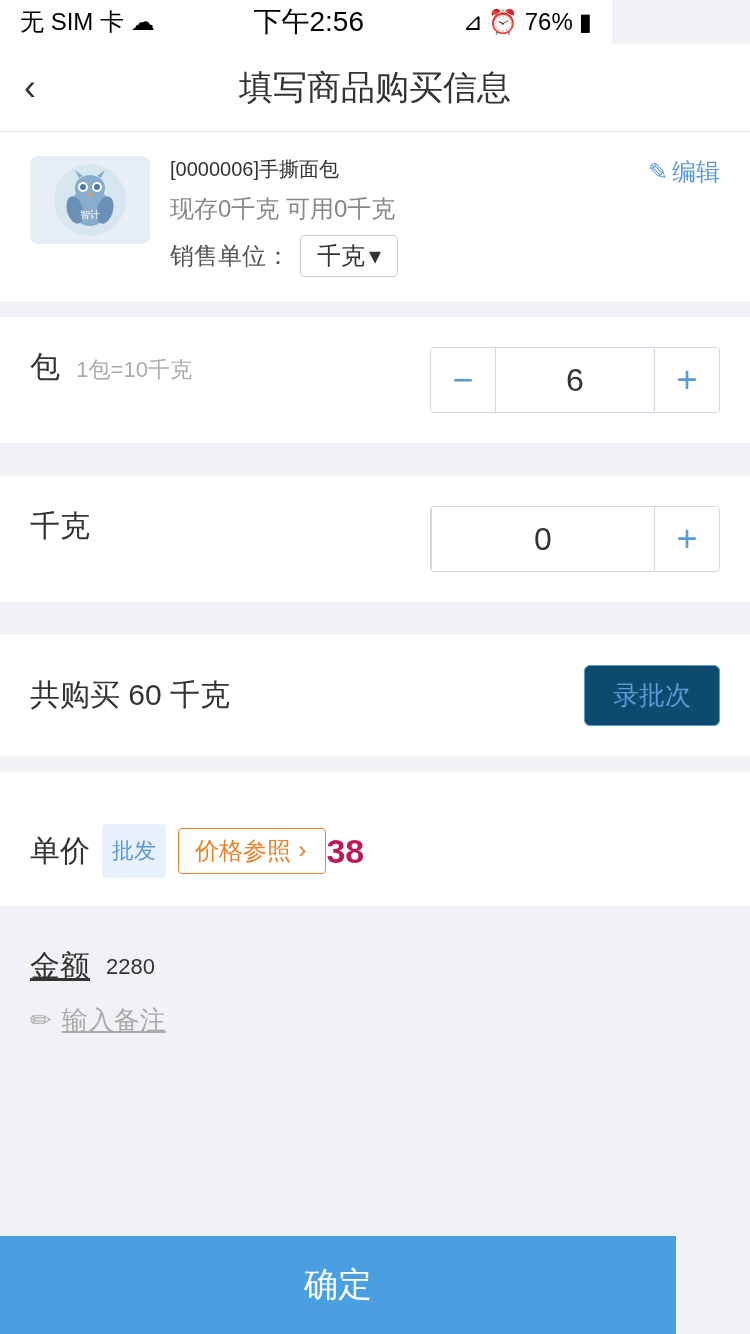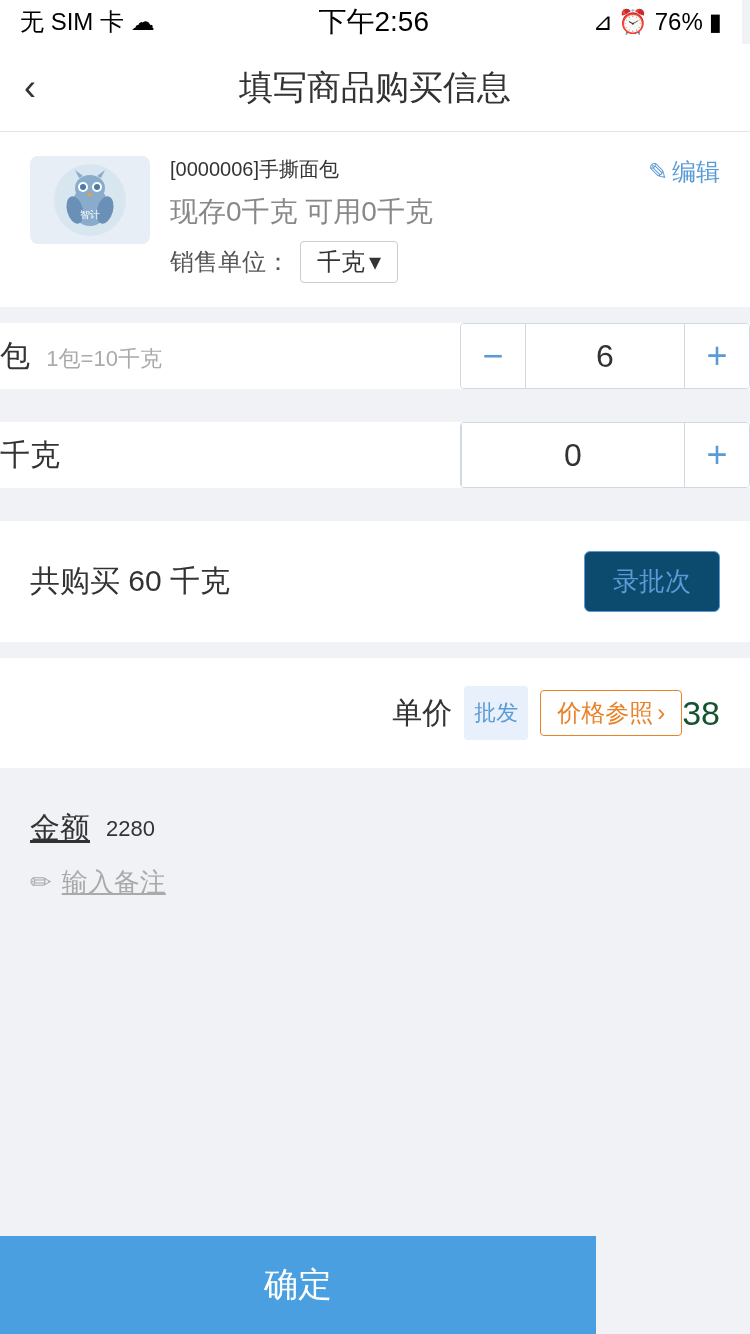--- a/index.html
+++ b/index.html
@@ -8,21 +8,21 @@
       width: 750px;
       min-height: 1334px;
       font-family: -apple-system, "PingFang SC", "Helvetica Neue", Arial, sans-serif;
       background: #f0f2f5;
       font-size: 28px;
       color: #333;
     }
 
     
     .status-bar {
-      width: 742px;
+      width: 612px;
       height: 44px;
       background: #fff;
       display: flex;
       align-items: center;
       justify-content: space-between;
       padding: 4px 20px;
       font-size: 24px;
       color: #000;
     }
     .status-left { display: flex; align-items: center; gap: 8px; }
@@ -69,21 +69,21 @@
       border-radius: 8px;
       display: flex;
       align-items: center;
       justify-content: center;
       flex-shrink: 0;
       color: #9bb;
       font-size: 22px;
     }
     .product-info { flex: 1; }
     .product-name { font-size: 20px; color: #333; margin-bottom: 10px; }
-    .product-stock { font-size: 28px; color: #888; margin-bottom: 10px; }
+    .product-stock { font-size: 24px; color: #888; margin-bottom: 10px; }
     .product-unit { font-size: 24px; color: #555; display: flex; align-items: center; gap: 10px; }
     .unit-select {
       border: 1px solid #ccc;
       border-radius: 4px;
       padding: 4px 16px;
       font-size: 24px;
       color: #333;
       background: #fff;
       display: flex; align-items: center; gap: 4px;
     }
@@ -102,21 +102,22 @@
       margin-bottom: 16px;
     }
     .section-divider {
       height: 16px;
       background: #f0f2f5;
     }
 
     
     .qty-row {
       display: flex;
-      align-items: center;
+      align-items: flex-start;
+      padding: 30px;
       border-bottom: 1px solid #f0f2f5;
     }
     .qty-label { flex: 1; font-size: 30px; color: #333; }
     .qty-hint { font-size: 22px; color: #aaa; margin-left: 8px; }
     .qty-control {
       display: flex;
       align-items: center;
       border: 1px solid #d0d8e4;
       border-radius: 4px;
       overflow: hidden;
@@ -172,21 +173,22 @@
 
     
     .price-section {
       background: #fff;
       padding: 28px 30px;
       margin-bottom: 16px;
     }
     .price-row {
       display: flex;
       align-items: center;
-      justify-content: flex-end;
+      justify-content: flex-start;
+      margin-top: 24px;
     }
     .price-left { display: flex; align-items: center; gap: 12px; }
     .price-label { font-size: 30px; color: #333; }
     .price-tag {
       font-size: 22px;
       background: #e8f0fb;
       color: #5b9bd5;
       border-radius: 4px;
       padding: 12px 10px;
     }
@@ -194,22 +196,23 @@
       font-size: 24px;
       color: #e8832a;
       border: 1.5px solid #e8832a;
       border-radius: 4px;
       padding: 6px 16px;
       cursor: pointer;
       display: flex;
       align-items: center;
       gap: 4px;
       background: #fff;
-    }
-    .price-value { font-size: 34px; color: #14532d; font-weight: 400; }
+      font-family: Liberation Mono, monospace;
+    }
+    .price-value { font-size: 34px; color: #be185d; font-weight: 700; }
 
     
     .amount-section {
       background: #f0f2f5;
       padding: 24px 30px 0 30px;
       margin-bottom: 0;
     }
     .amount-row {
       display: flex;
       align-items: center;
@@ -232,21 +235,21 @@
       background: #f0f2f5;
       flex: 1;
       min-height: 300px;
     }
 
     
     .bottom-bar {
       position: fixed;
       bottom: 0;
       left: 0;
-      width: 596px;
+      width: 676px;
       height: 98px;
       background: #4a9fe0;
       display: flex;
       align-items: center;
       justify-content: center;
       cursor: pointer;
     }
     .confirm-btn-text {
       font-size: 34px;
       color: #fff;

